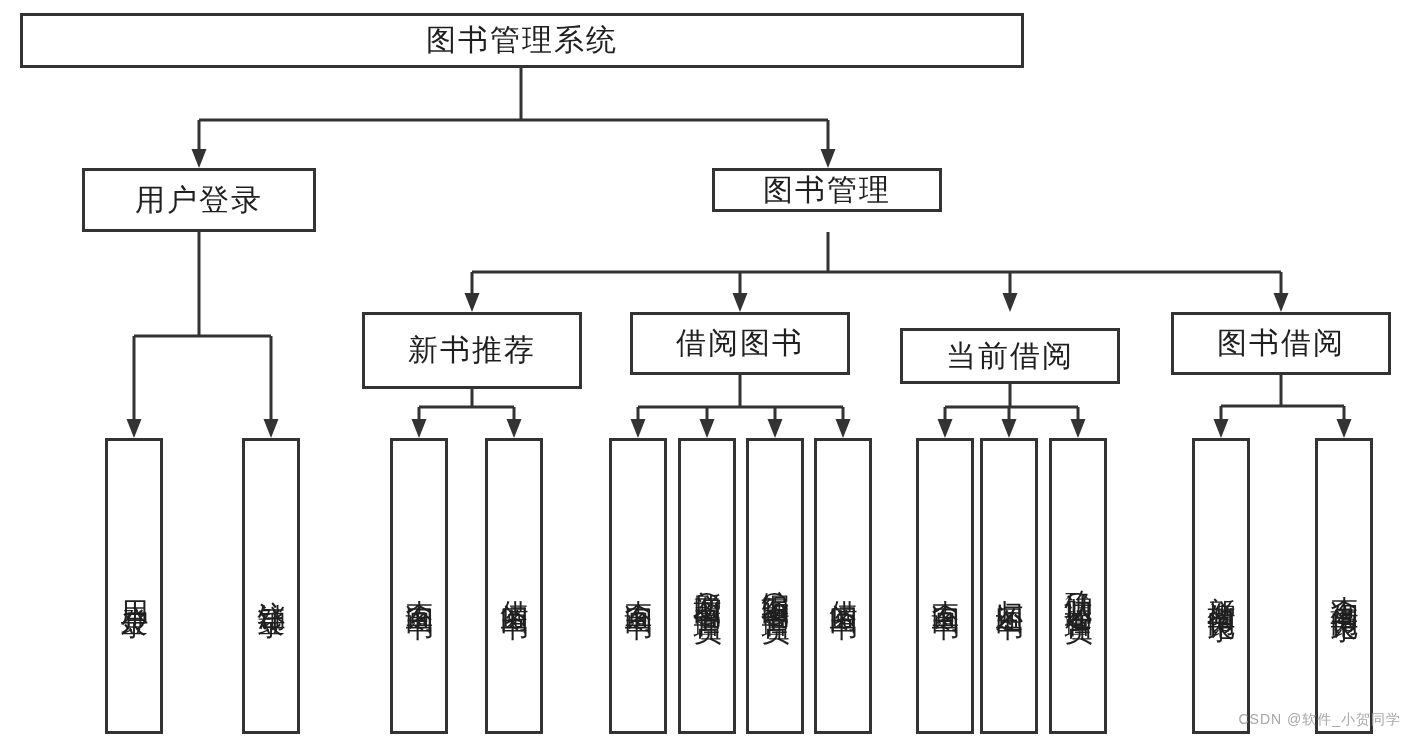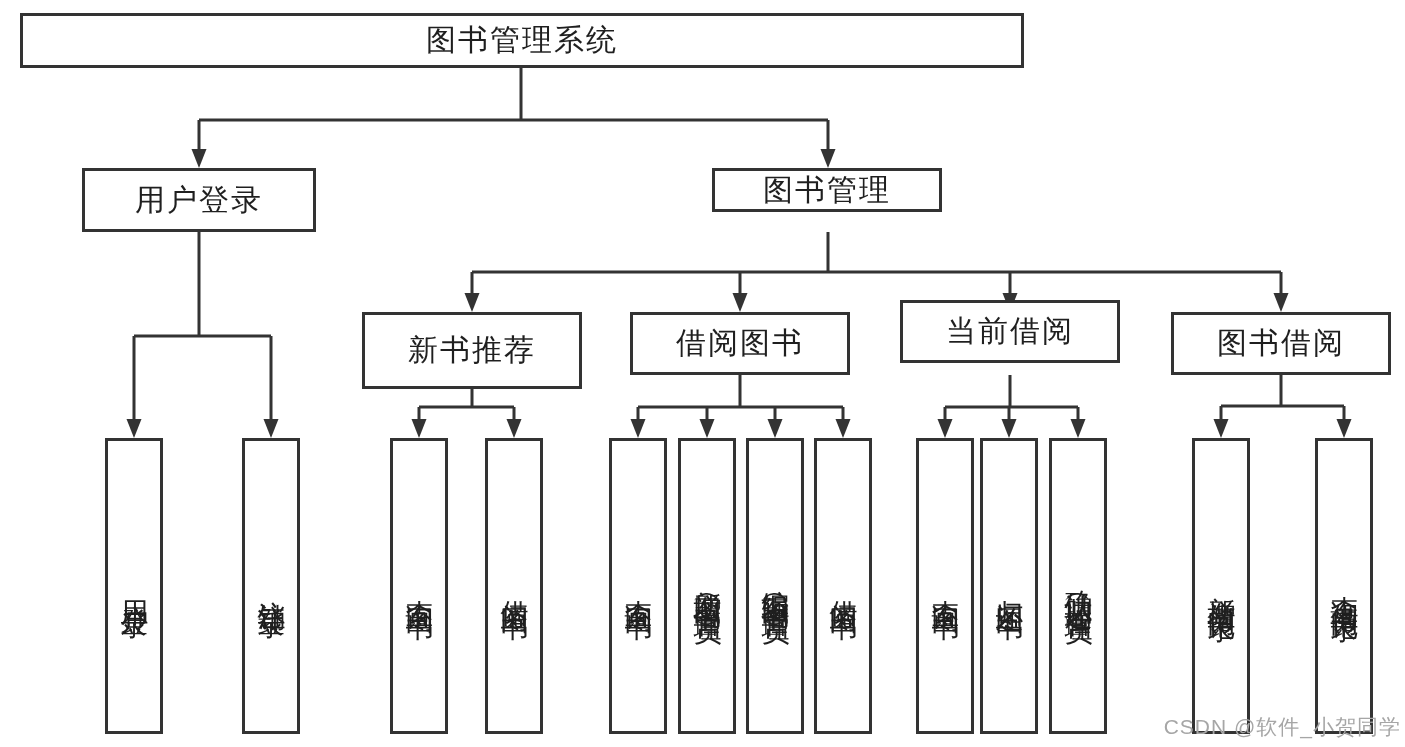--- a/index.html
+++ b/index.html
@@ -30,22 +30,22 @@
     writing-mode:vertical-lr;
     text-orientation:mixed;
     text-align:center;
     line-height:52px;
     font-size:28px;letter-spacing:4px;
     color:var(--text,#1f1f1f);
     overflow:hidden;
   }
   .watermark{
     position:absolute;z-index:5;
-    right:4px;bottom:6px;
-    font-size:21px;letter-spacing:1px;
+    right:4px;bottom:18px;
+    font-size:14px;letter-spacing:1px;
     color:var(--watermark,#a6a6a6);
   }
 </style>
 </head>
 <body>
 
 <div class="canvas">
 
   <svg class="connectors" width="1405" height="747" viewBox="0 0 1405 747" xmlns="http://www.w3.org/2000/svg">
     <g stroke="#333333" stroke-width="3" fill="none">
@@ -80,21 +80,21 @@
     </g>
   </svg>
 
   <div class="hnode" style="left:20px;top:13px;width:1004px;height:55px">图书管理系统</div>
 
   <div class="hnode" style="left:82px;top:168px;width:234px;height:64px">用户登录</div>
   <div class="hnode" style="left:712px;top:168px;width:230px;height:44px">图书管理</div>
 
   <div class="hnode" style="left:362px;top:312px;width:220px;height:77px">新书推荐</div>
   <div class="hnode" style="left:630px;top:312px;width:220px;height:63px">借阅图书</div>
-  <div class="hnode" style="left:900px;top:300px;width:220px;height:63px">当前借阅</div>
+  <div class="hnode" style="left:900px;top:328px;width:220px;height:56px">当前借阅</div>
   <div class="hnode" style="left:1171px;top:312px;width:220px;height:63px">图书借阅</div>
 
   <div class="vnode" style="left:105px">用户登录</div>
   <div class="vnode" style="left:242px">注销登录</div>
 
   <div class="vnode" style="left:390px">查询图书</div>
   <div class="vnode" style="left:485px">借阅图书</div>
 
   <div class="vnode" style="left:609px">查询图书</div>
   <div class="vnode" style="left:678px">新增图书（管理员）</div>

